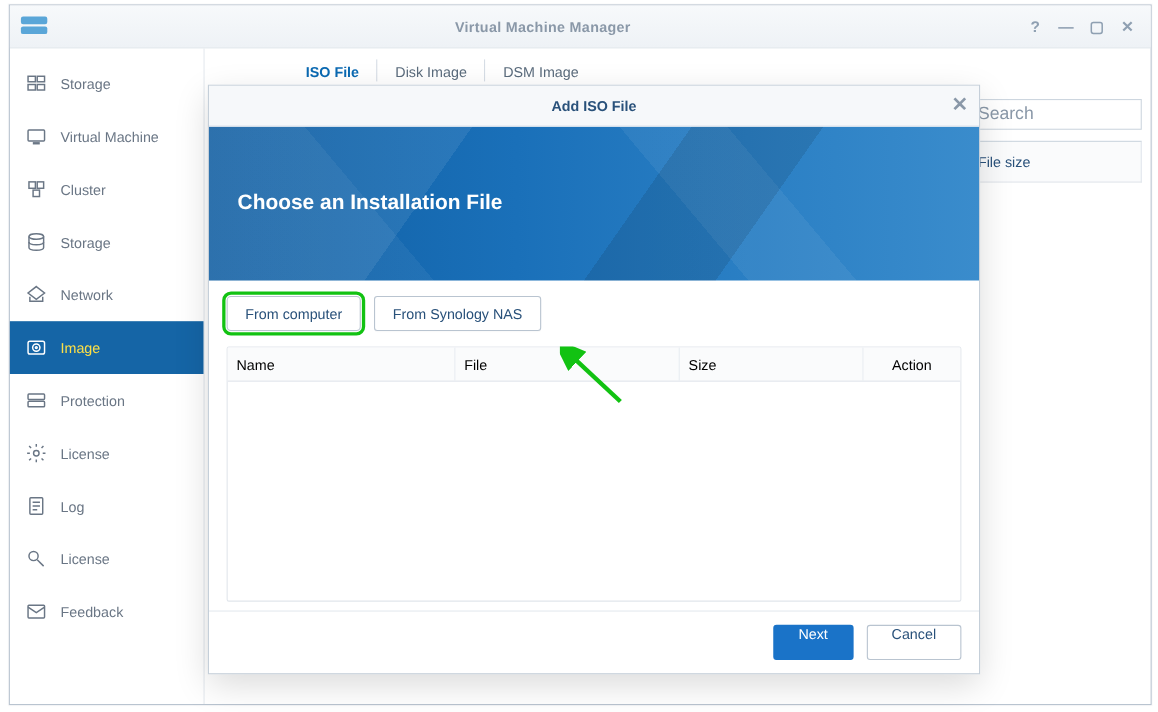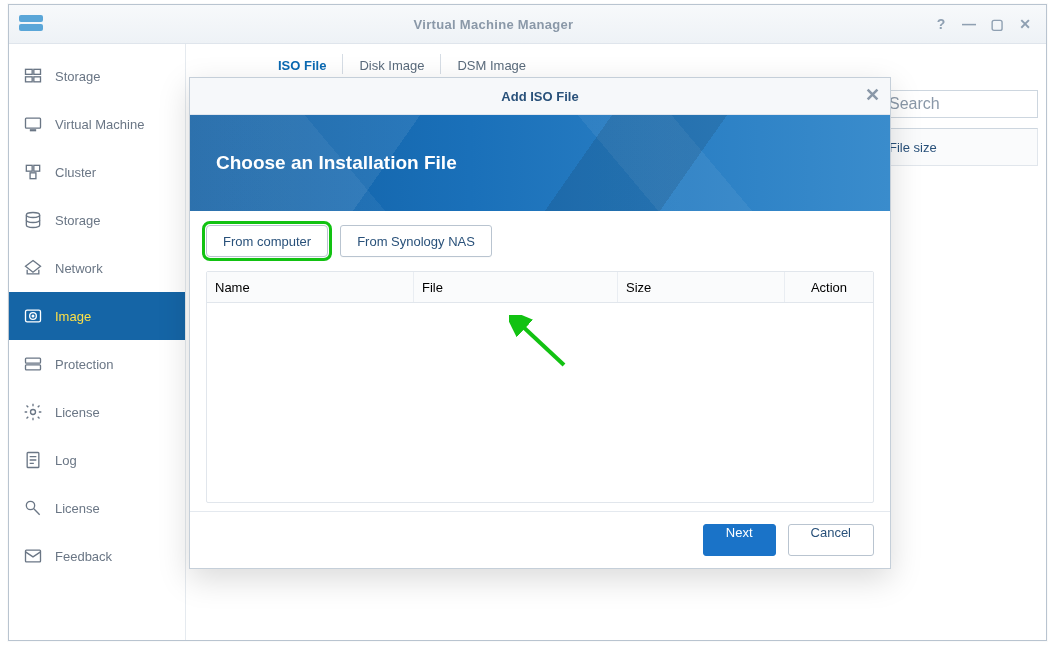--- a/index.html
+++ b/index.html
@@ -77,21 +77,21 @@
     box-shadow:0 10px 30px rgba(0,0,0,.15);
     z-index:50;
   }
   .modal .mtitle {
     height:36px; background:#f6f8fa; display:flex; align-items:center;
     justify-content:center; color:#29517a; font-weight:600; position:relative;
     border-bottom:1px solid #e2e7ee;
   }
   .modal .mtitle .close {position:absolute; right:10px; top:8px; color:#8a98a8; font-size:18px; line-height:18px;}
   .banner {
-    height:96px;
+    height:140px;
     background:
       linear-gradient(125deg, rgba(255,255,255,.08) 0 30%, transparent 30% 55%, rgba(0,0,0,.10) 55% 70%, transparent 70% 100%),
       linear-gradient(50deg, rgba(255,255,255,.05) 0 25%, transparent 25% 60%, rgba(255,255,255,.06) 60% 72%, transparent 72% 100%),
       linear-gradient(90deg,#0f5da1,#1a70b9 40%,#2a7fc4 70%,#3a8ccc);
     color:#fff; display:flex; align-items:center; padding-left:26px;
   }
   .banner h2 {margin:0; font-size:19px; font-weight:700;}
 
   .mbody {padding:14px 16px 8px;}
   .btnrow {display:flex; gap:12px; align-items:center; margin-bottom:14px;}

